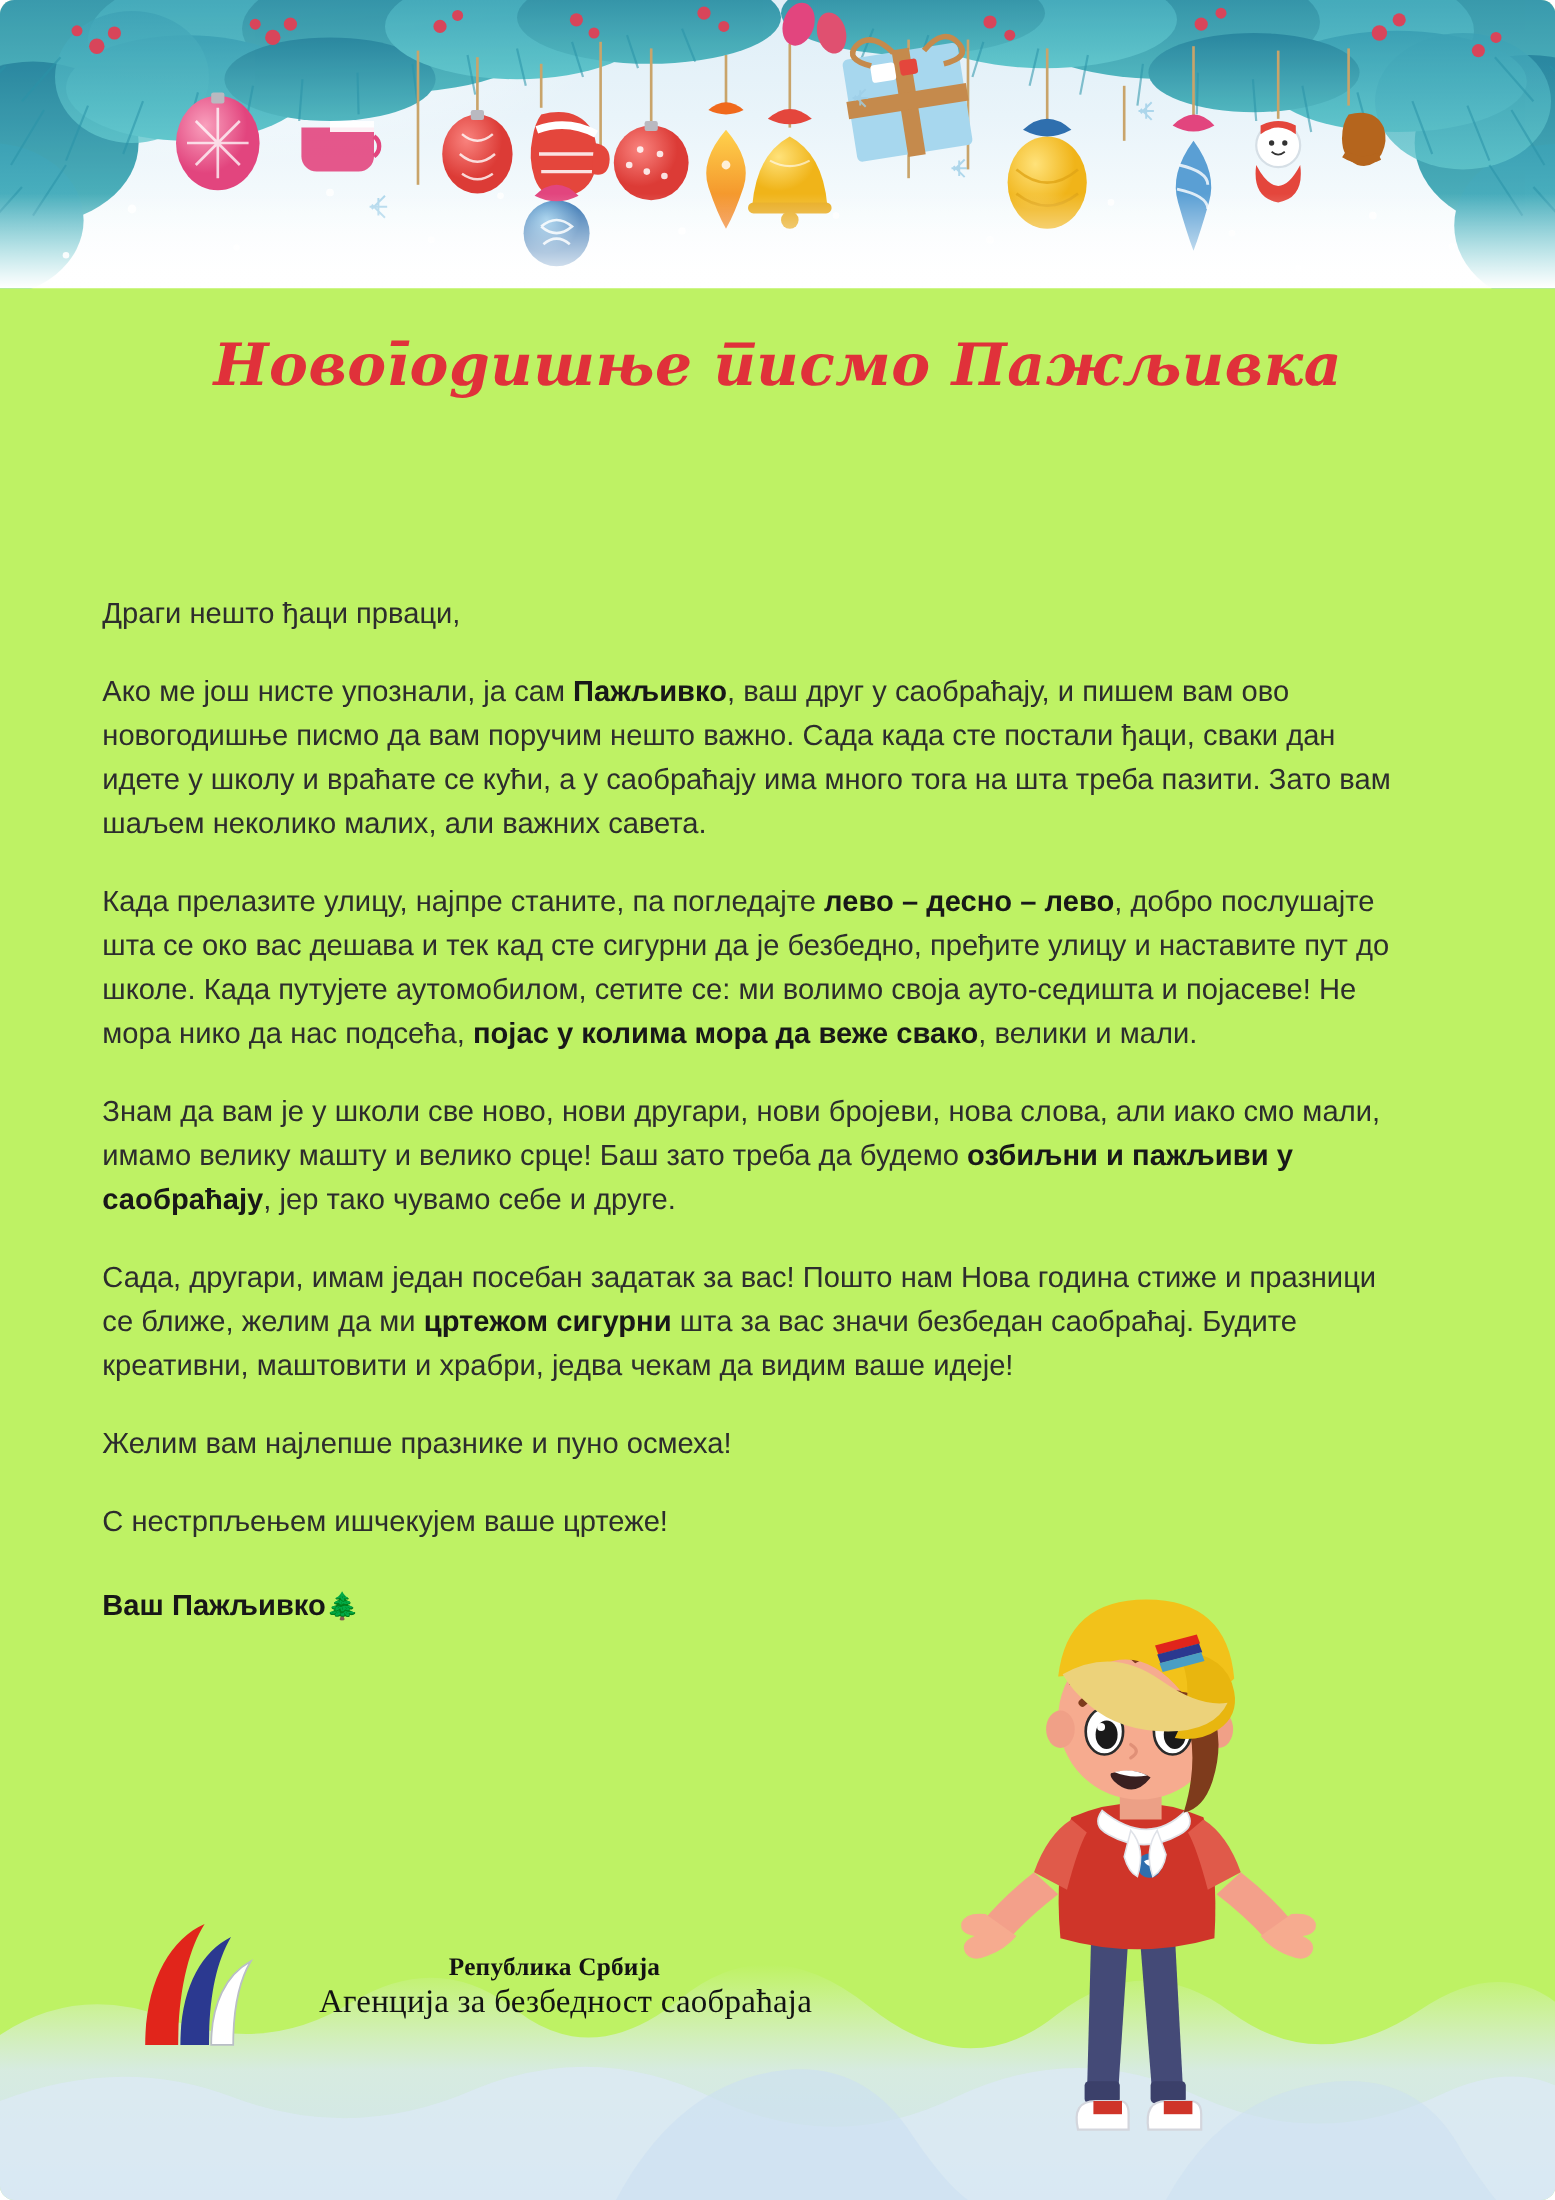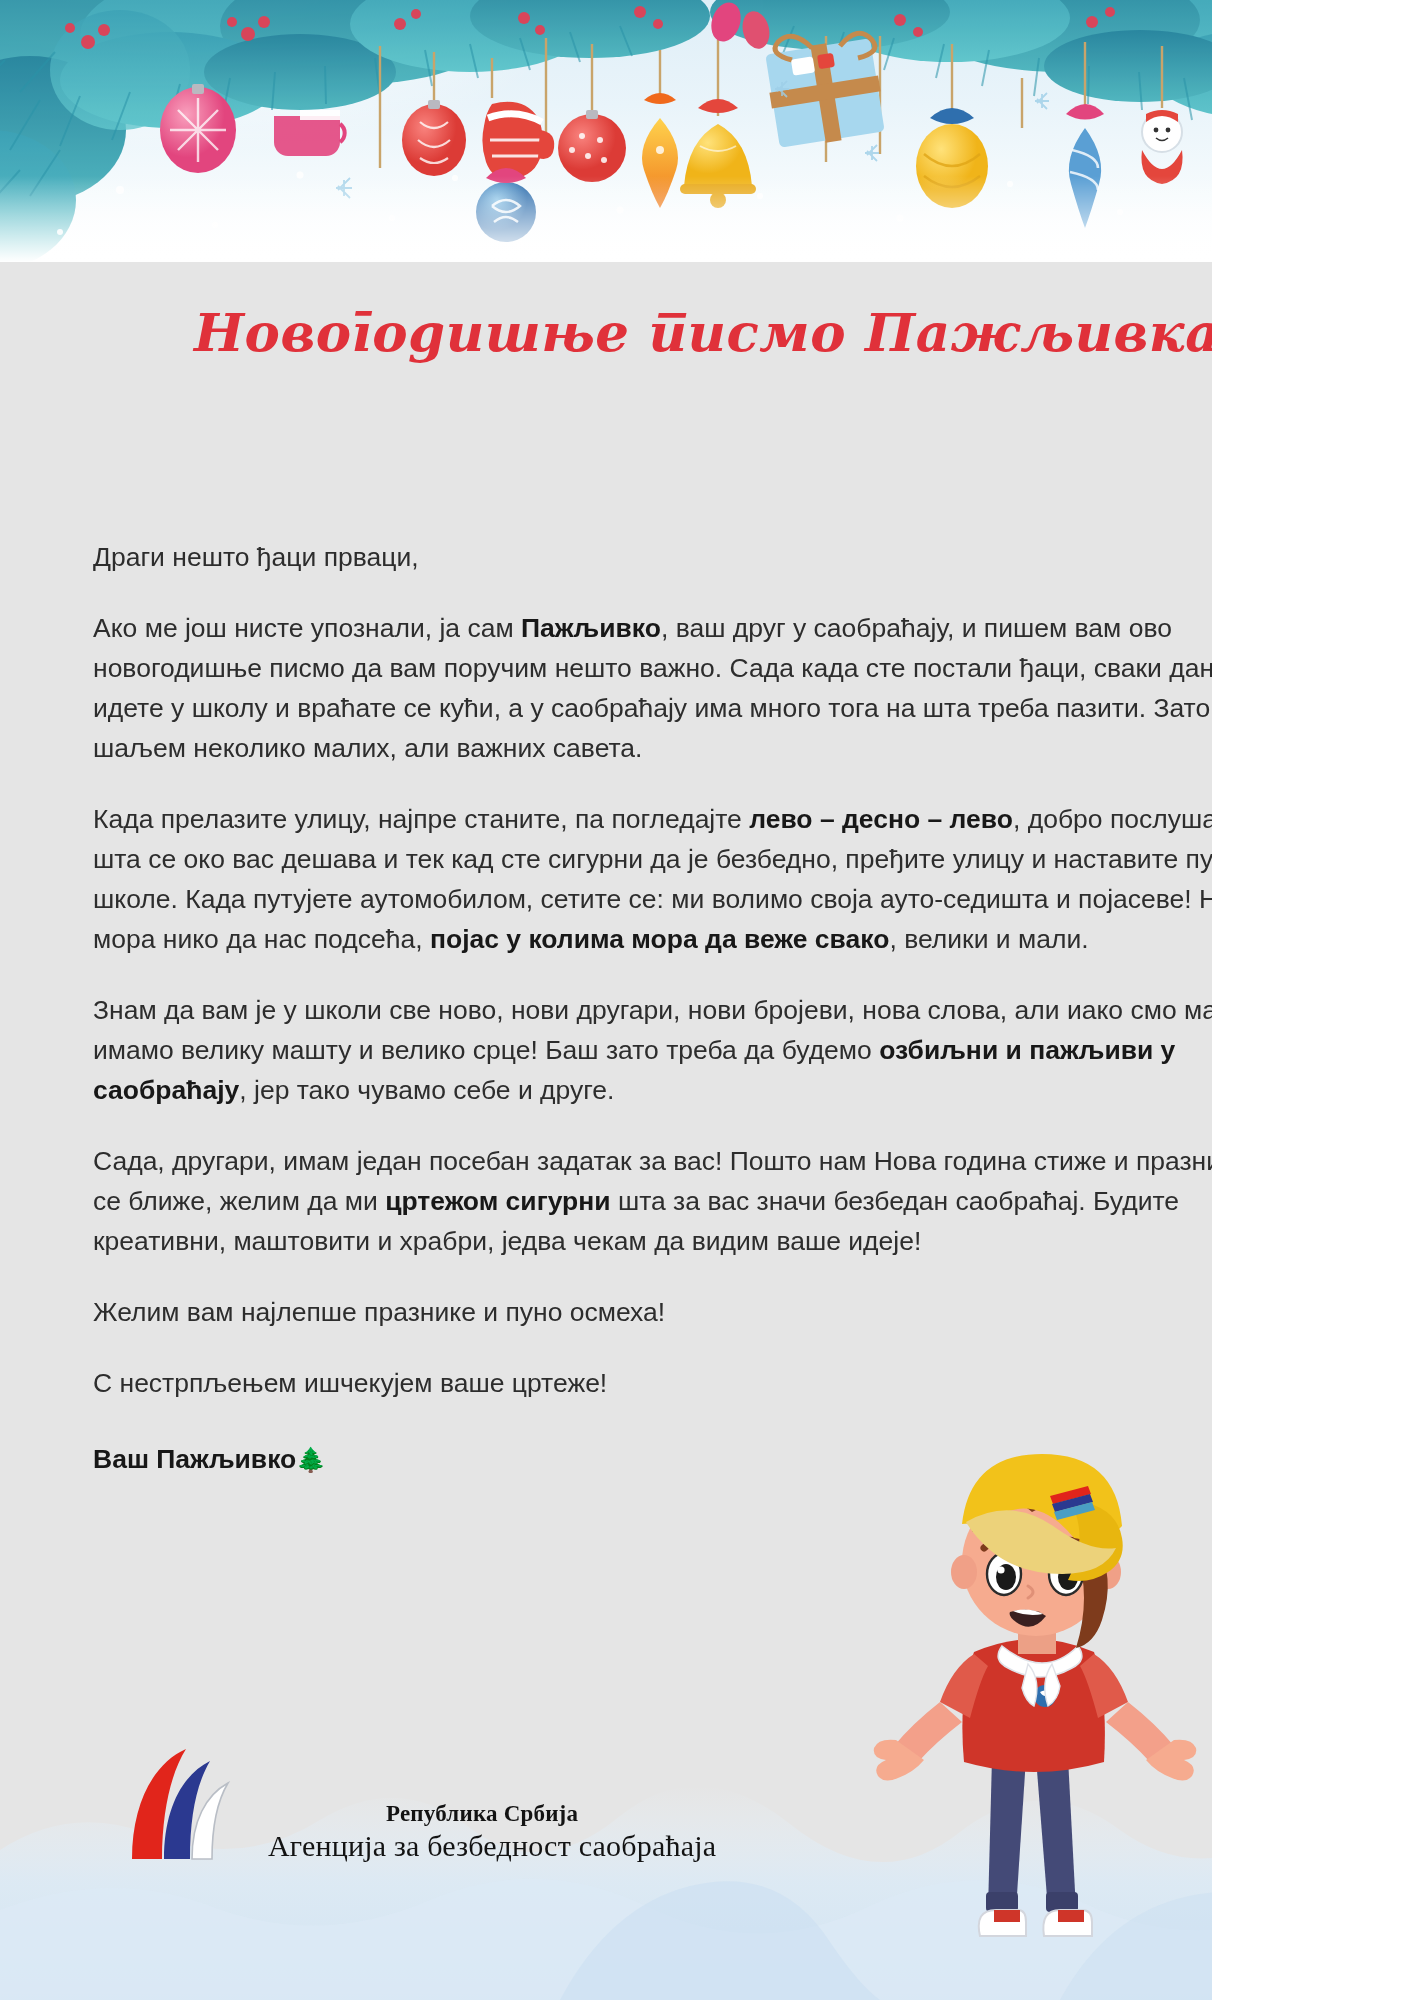--- a/index.html
+++ b/index.html
@@ -3,21 +3,21 @@
 <meta charset="utf-8">
 <title>Новогодишње писмо Пажљивка</title>
 <style>
   html,body{margin:0;padding:0;}
   body{
     width:1414px;height:2000px;
     background:#ffffff;
     font-family:"Liberation Sans", sans-serif;
     overflow:hidden;position:relative;
   }
-  .page{position:relative;width:1212px;height:2000px;overflow:hidden;background:#e5e5e5;}
+  .page{position:relative;width:1414px;height:2000px;overflow:hidden;background:#bef264;border-radius:13px;}
 
   
   .banner{
     position:absolute;left:0;top:0;width:1414px;height:262px;
     overflow:hidden;
     background:
       radial-gradient(ellipse 520px 180px at 14% 10%, rgba(255,255,255,.85) 0%, rgba(255,255,255,0) 70%),
       linear-gradient(180deg,#dfeef7 0%,#e9f4fa 40%,#f6fbfd 75%,#ffffff 100%);
   }
   .banner svg{position:absolute;left:0;top:0;}
@@ -44,21 +44,21 @@
   }
   .content p{margin:0 0 31px 0;}
   .content p:last-child{margin-bottom:0;margin-top:36px;}
   .content b{font-weight:700;color:#181818;}
   .sig{font-weight:700;color:#171717;}
   .tree{font-size:24px;}
 
   
   .logo-block{
     position:absolute;left:120px;top:1747px;
-    display:flex;align-items:flex-end;
+    display:flex;align-items:center;gap:22px;
   }
   .logo-mark{width:128px;height:118px;flex:0 0 auto;}
   .logo-text{
     font-family:"Liberation Serif", serif;
     color:#131313;line-height:1.22;
   }
   .logo-text .l1{font-size:23px;font-weight:700;text-align:center;letter-spacing:.2px;}
   .logo-text .l2{font-size:30px;font-weight:400;letter-spacing:.2px;margin-left:20px;}
 
   

